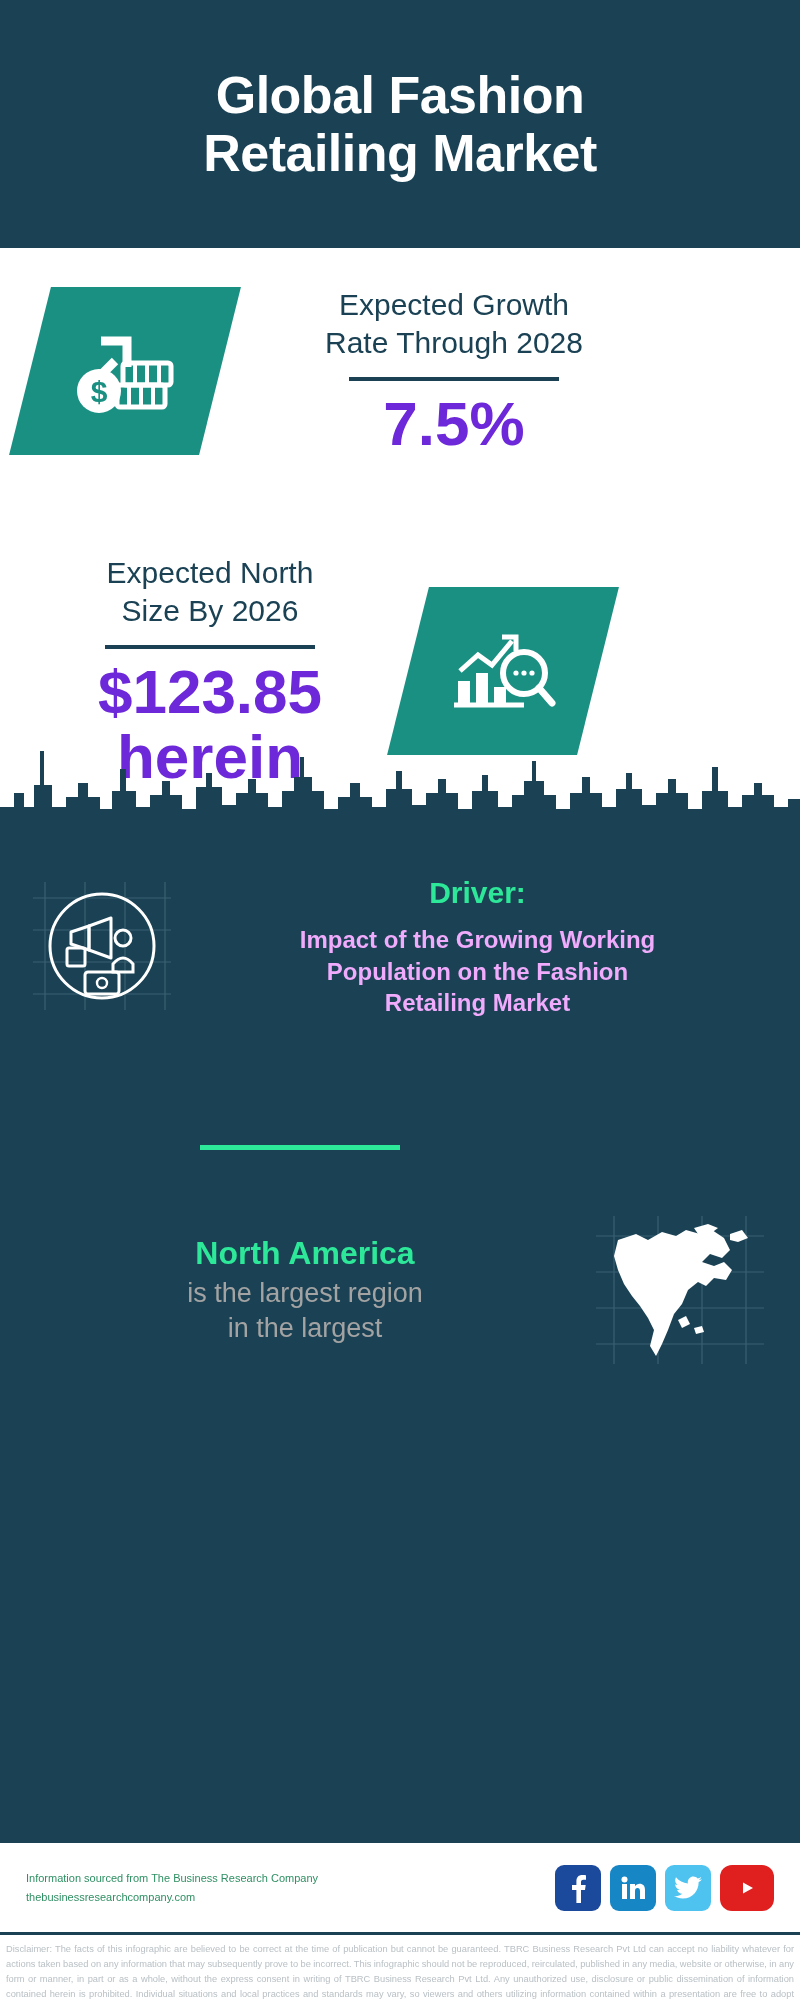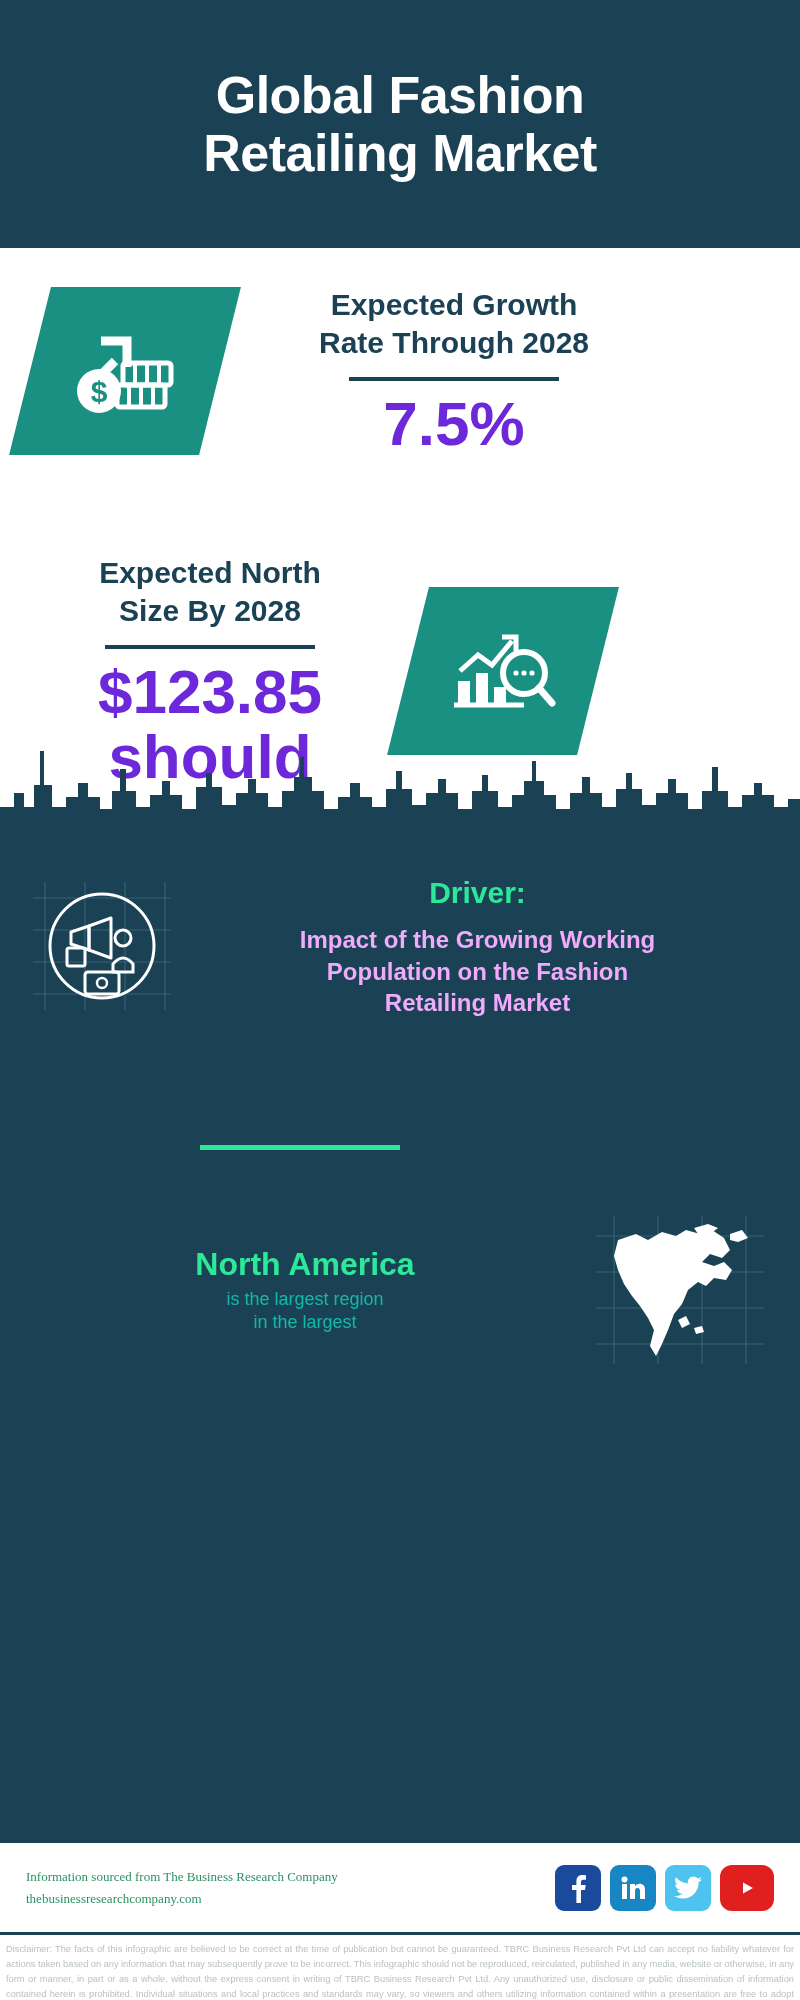--- a/index.html
+++ b/index.html
@@ -50,21 +50,21 @@
     position:absolute;
     width:100%;
   }
   .row-growth { top:38px; left:0; padding-left:30px; gap:24px; }
   .row-size   { top:306px; left:0; padding-left:30px; gap:18px; }
 
   .stat-block { text-align:center; flex:none; }
   .stat-title {
     color:#1a4254;
     font-size:30px;
-    font-weight:bold;
+    font-weight:normal;
     line-height:1.28;
   }
   .rule {
     height:4px; background:#1a4254;
     margin:14px auto 10px auto;
     width:210px;
   }
   .stat-value {
     color:#6d28d9;
     font-size:62px;
@@ -124,42 +124,41 @@
     padding:0 30px;
   }
   .region-text { flex:1; text-align:center; }
   .region-name {
     color:#2ee89a;
     font-size:32px; font-weight:bold;
     line-height:1.2;
     margin-bottom:4px;
   }
   .region-sub {
-    color:#14b8a6;
-    font-size:18px;
+    color:#a3a3a3;
+    font-size:27px;
     line-height:1.3;
   }
   .map-box { position:relative; width:180px; height:160px; flex:none; }
 
   
   .footer {
     position:relative;
     background:#ffffff;
     height:92px;
     border-top:3px solid #1a4254;
     display:flex; align-items:center;
     padding:0 26px;
     gap:14px;
   }
   .source-text { flex:1; }
   .source-text div {
     color:#2f8f63;
-    font-size:13px;
+    font-size:11px;
     line-height:1.65;
-    font-family:Liberation Serif, serif;
   }
   .socials { display:flex; gap:9px; align-items:center; }
   .social {
     width:46px; height:46px;
     border-radius:9px;
     display:flex; align-items:center; justify-content:center;
   }
   .s-fb { background:#1b4a9c; }
   .s-li { background:#1786c4; }
   .s-tw { background:#4ec3f0; }
@@ -219,26 +218,26 @@
         </div>
         <div class="rule"></div>
         <div class="stat-value">7.5%</div>
       </div>
     </div>
 
     <div class="row row-size">
       <div class="stat-block size-block">
         <div class="stat-title">
           <span>Expected North</span><br>
-          <span>Size By 2028</span>
+          <span>Size By 2026</span>
         </div>
         <div class="rule"></div>
         <div class="stat-value">
           <span>$123.85</span><br>
-          <span>should</span>
+          <span>herein</span>
         </div>
       </div>
       <div class="tile">
         <svg width="110" height="92" viewBox="0 0 110 92">
           <path d="M12 46 L30 30 L44 40 L64 16" stroke="#fff" stroke-width="5" fill="none"></path>
           <path d="M54 12 L68 12 L68 26" stroke="#fff" stroke-width="5" fill="none"></path>
           <rect x="10" y="56" width="12" height="22" fill="#fff"></rect>
           <rect x="28" y="48" width="12" height="30" fill="#fff"></rect>
           <rect x="46" y="62" width="12" height="16" fill="#fff"></rect>
           <line x1="6" y1="80" x2="76" y2="80" stroke="#fff" stroke-width="5"></line>

